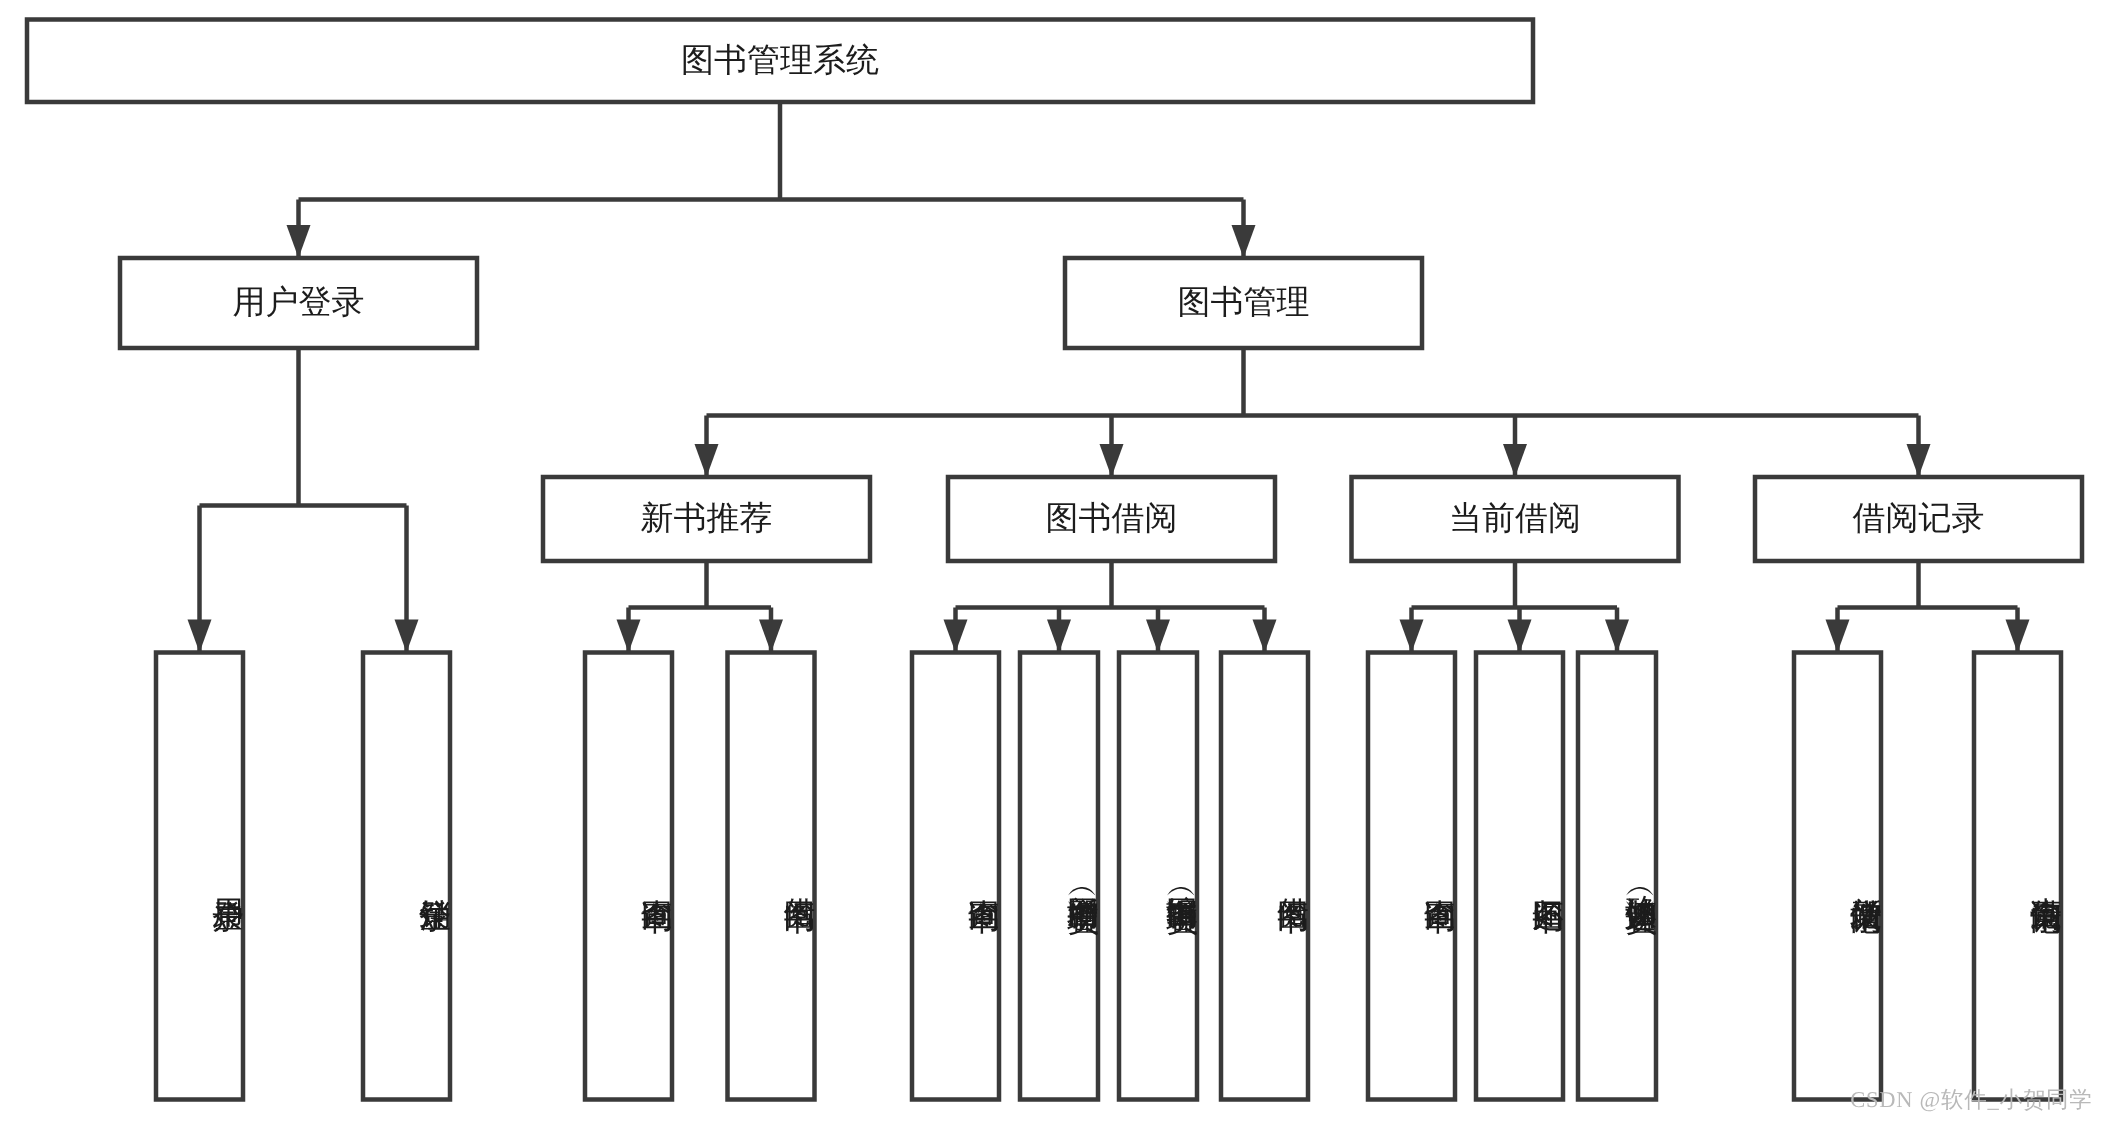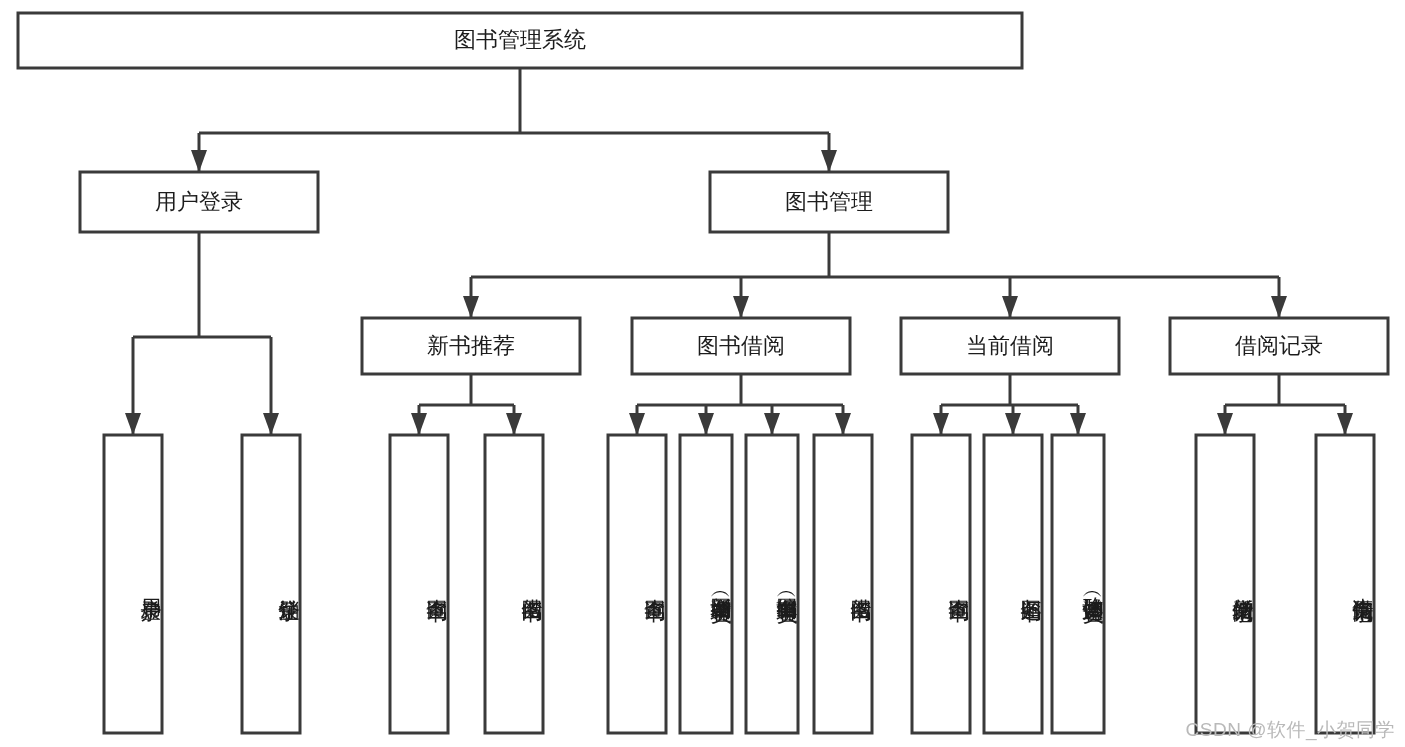--- a/index.html
+++ b/index.html
@@ -55,22 +55,22 @@
     line-height: 1.08;
     color: #1c1c1c;
     letter-spacing: 1px;
     white-space: nowrap;
     pointer-events: none;
   }
   .watermark {
     position: absolute;
     right: 10px;
     bottom: 4px;
-    font-family: Liberation Sans, sans-serif;
-    font-size: 19px;
+    font-family: Liberation Serif, serif;
+    font-size: 15px;
     color: #b9b9b9;
     white-space: nowrap;
     letter-spacing: 0.5px;
   }
 </style>
 </head>
 <body>
 
 <div id="diagram-root">
   <svg id="diagram-svg" width="1405" height="747" viewBox="0 0 1405 747" xmlns="http://www.w3.org/2000/svg">

